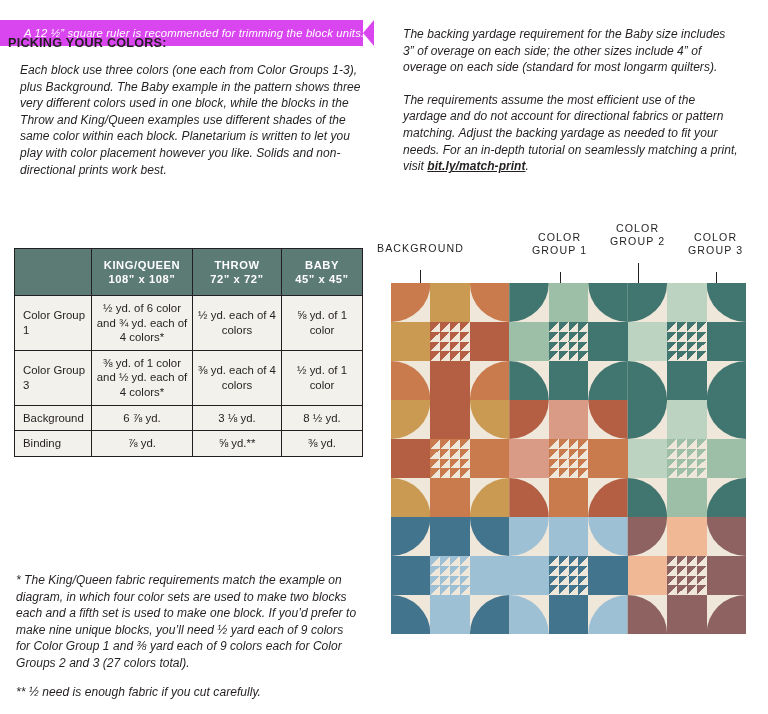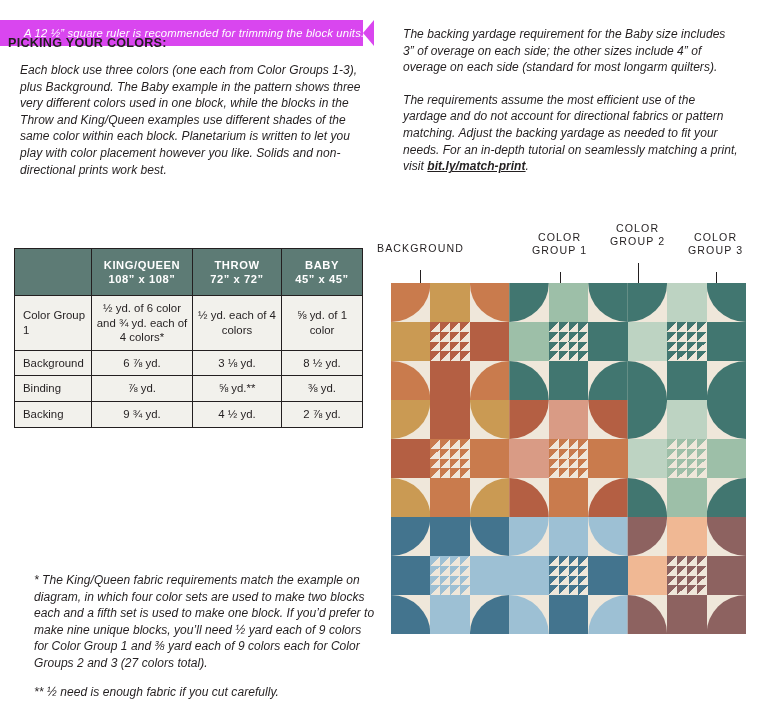--- a/index.html
+++ b/index.html
@@ -82,21 +82,21 @@
   #req-table tbody td.rowhead{
     text-align:left;
     padding-left:8px;
   }
   .c0{width:76px;}
   .c1{width:100px;}
   .c2{width:88px;}
   .c3{width:80px;margin-top:15px;}
   .sz{display:block;}
 
-  #footnotes{position:absolute;left:22px;top:560px;width:368px;}
+  #footnotes{position:absolute;left:4px;top:560px;width:368px;}
   #footnote2{margin-top:0;}
 
   
   #diagram{position:absolute;left:391px;top:283px;width:355px;height:351px;}
   #quilt{position:absolute;left:0;top:0;width:355px;height:351px;}
 
   .callout{position:absolute;}
   .callout .cl-text{
     font-size:10.6px;letter-spacing:1.1px;font-weight:normal;
     text-align:center;line-height:13px;color:#231f20;
@@ -154,36 +154,36 @@
       </tr>
     </thead>
     <tbody>
       <tr>
         <td class="rowhead">Color Group 1</td>
         <td>½ yd. of 6 color and ¾ yd. each of 4 colors*</td>
         <td>½ yd. each of 4 colors</td>
         <td>⅝ yd. of 1 color</td>
       </tr>
       <tr>
+        <td class="rowhead">Color Group 3</td>
+        <td>⅜ yd. of 1 color and ½ yd. each of 4 colors*</td>
+        <td>⅜ yd. each of 4 colors</td>
+        <td>½ yd. of 1 color</td>
+      </tr>
+      <tr>
         <td class="rowhead">Background</td>
         <td>6 ⅞ yd.</td>
         <td>3 ⅛ yd.</td>
         <td>8 ½ yd.</td>
       </tr>
       <tr>
         <td class="rowhead">Binding</td>
         <td>⅞ yd.</td>
         <td>⅝ yd.**</td>
         <td>⅜ yd.</td>
-      </tr>
-      <tr>
-        <td class="rowhead">Backing</td>
-        <td>9 ¾ yd.</td>
-        <td>4 ½ yd.</td>
-        <td>2 ⅞ yd.</td>
       </tr>
     </tbody>
   </table>
 
   <div id="footnotes">
     <p class="body-ital">* The King/Queen fabric requirements match the example on diagram, in which four color sets are used to make two blocks each and a fifth set is used to make one block. If you’d prefer to make nine unique blocks, you’ll need ½ yard each of 9 colors for Color Group 1 and ⅜ yard each of 9 colors each for Color Groups 2 and 3 (27 colors total).</p>
     <p class="body-ital" id="footnote2">** ½ need is enough fabric if you cut carefully.</p>
   </div>
 
   <div id="callout-background" class="callout">

